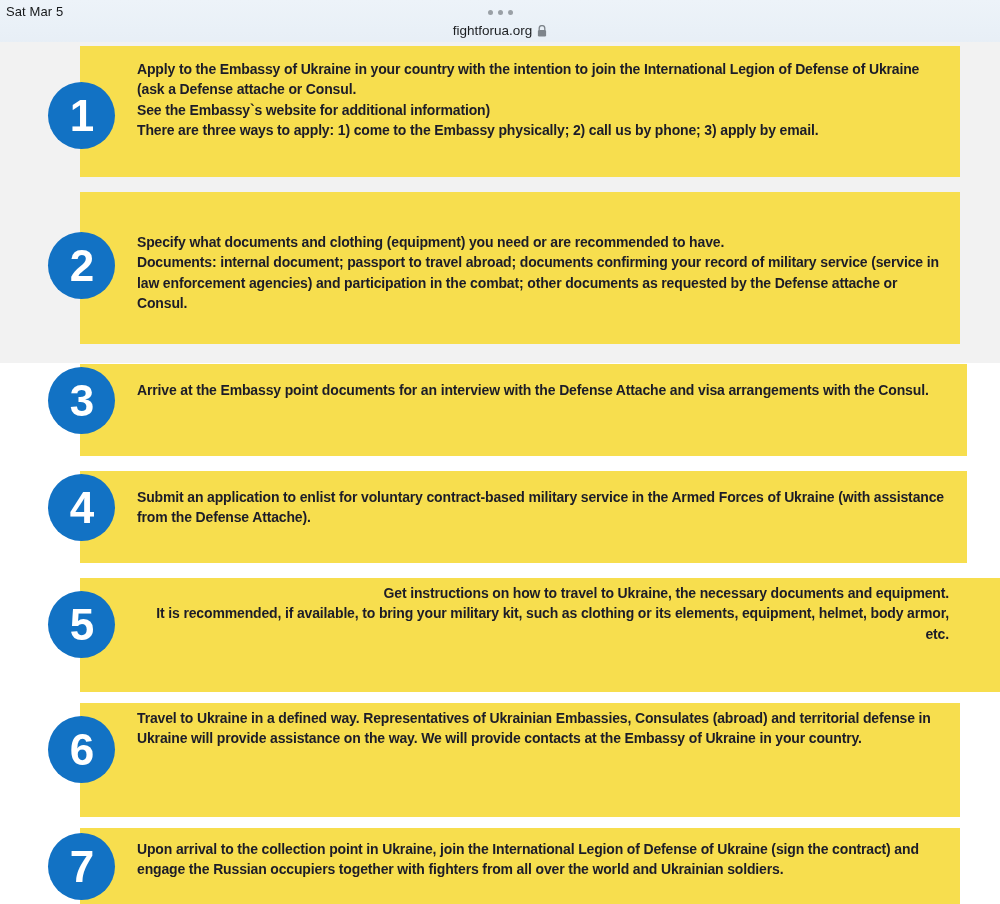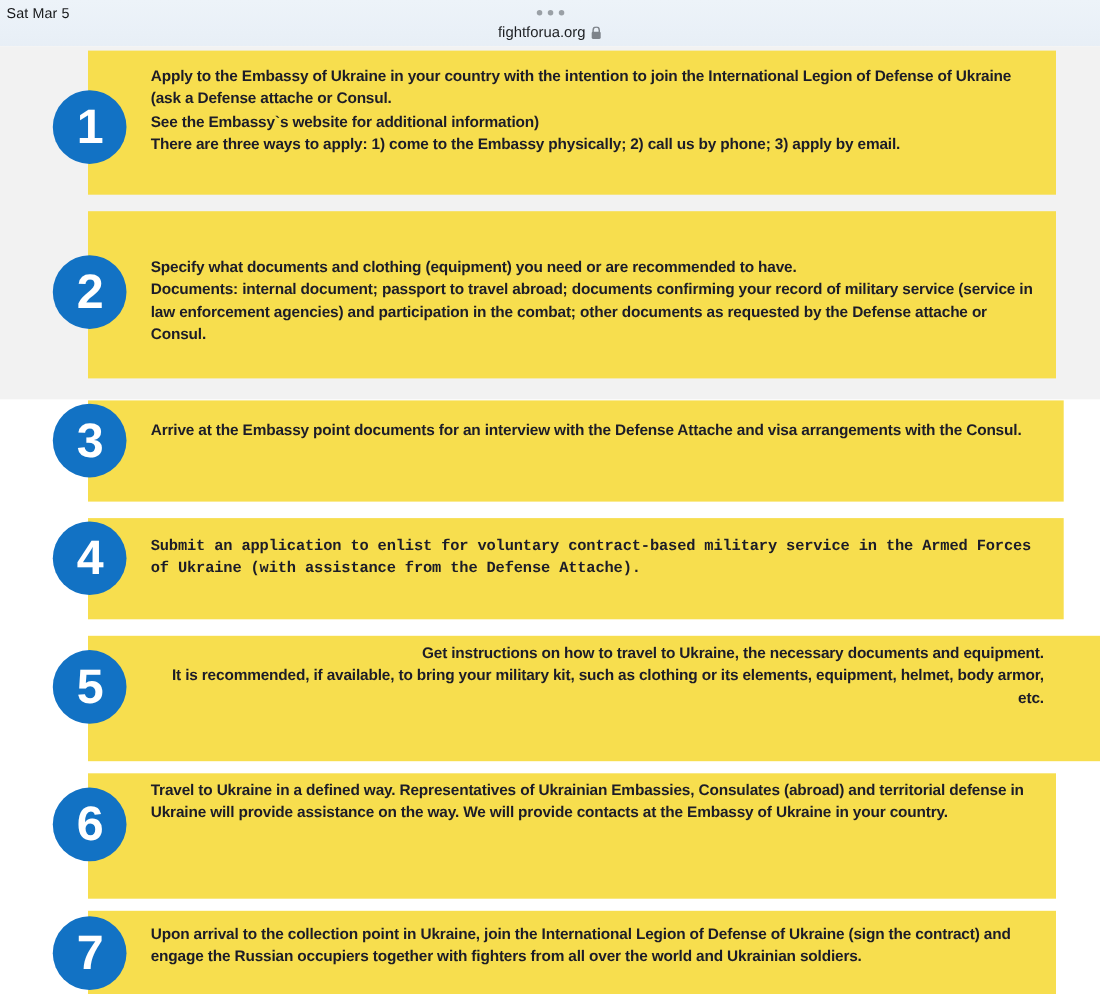--- a/index.html
+++ b/index.html
@@ -173,21 +173,21 @@
 
     <div class="step">
       <div class="step-bar" style="top:322px; width:887px; height:92px;"></div>
       <div class="badge" style="top:325px;">3</div>
       <div class="step-text" style="top:338px;">Arrive at the Embassy point documents for an interview with the Defense Attache and visa arrangements with the Consul.</div>
     </div>
 
     <div class="step">
       <div class="step-bar" style="top:429px; width:887px; height:92px;"></div>
       <div class="badge" style="top:432px;">4</div>
-      <div class="step-text" style="top:445px;font-family:Liberation Mono, monospace;">Submit an application to enlist for voluntary contract-based military service in the Armed Forces of Ukraine (with assistance from the Defense Attache).</div>
+      <div class="step-text" style="top:445px;">Submit an application to enlist for voluntary contract-based military service in the Armed Forces of Ukraine (with assistance from the Defense Attache).</div>
     </div>
 
     <div class="step">
       <div class="step-bar" style="top:536px; width:925px; height:114px;"></div>
       <div class="badge" style="top:549px;">5</div>
       <div class="step-text" style="top:541px;text-align:right;">Get instructions on how to travel to Ukraine, the necessary documents and equipment.
 It is recommended, if available, to bring your military kit, such as clothing or its elements, equipment, helmet, body armor, etc.</div>
     </div>
 
     <div class="step">

